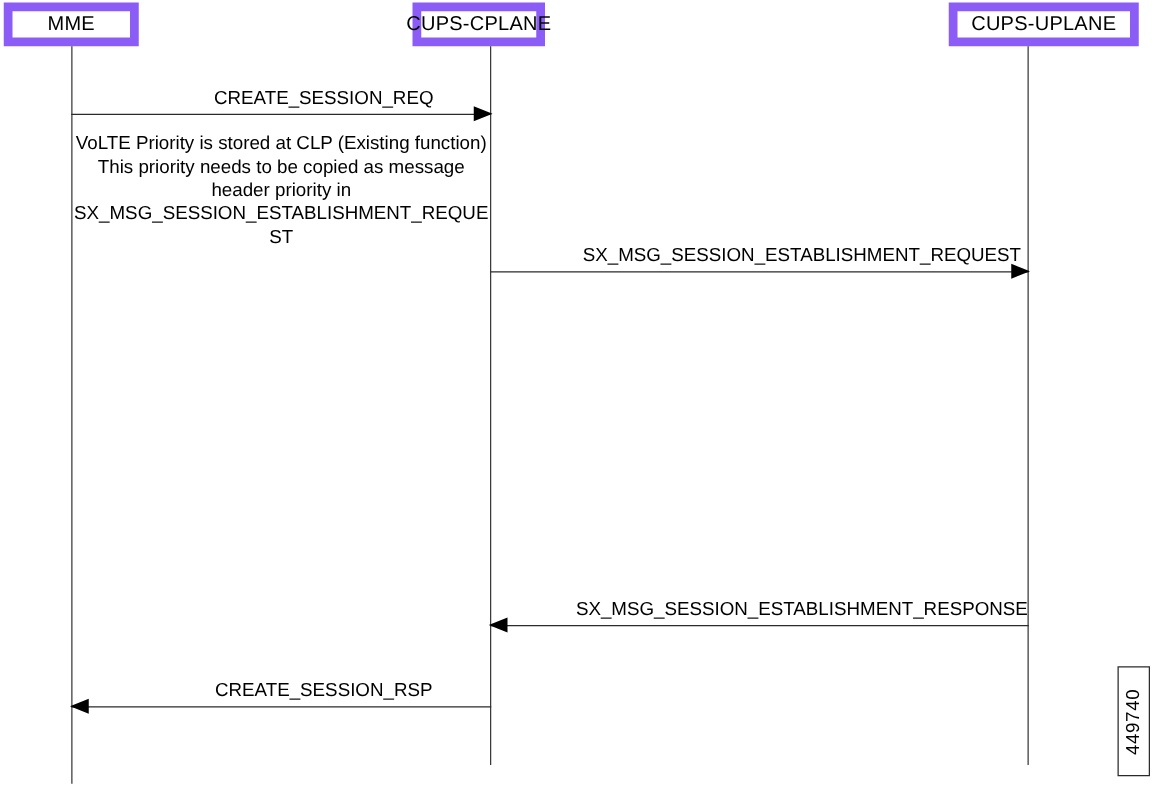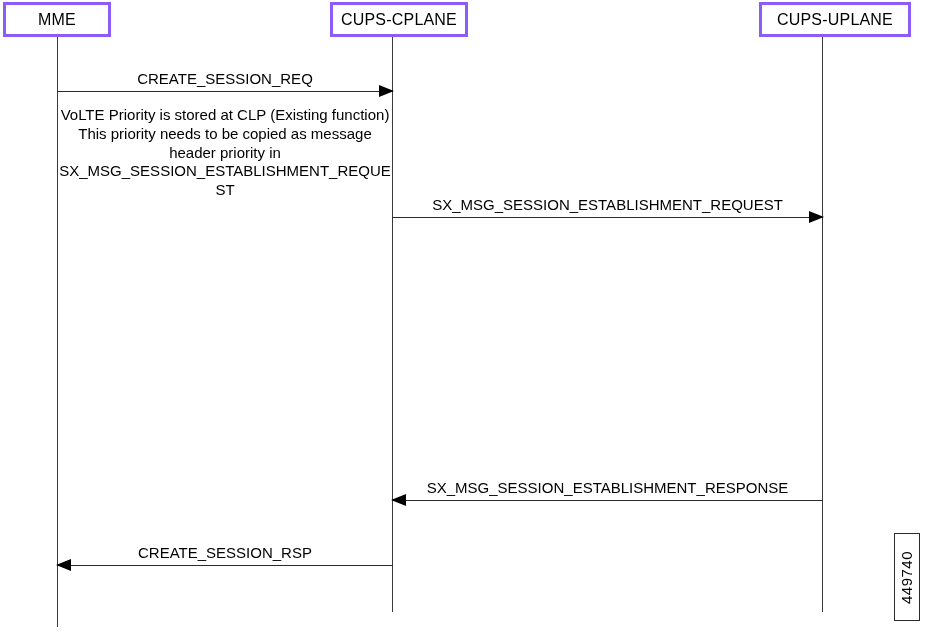--- a/index.html
+++ b/index.html
@@ -16,21 +16,21 @@
     width: 928px;
     height: 632px;
     background: #ffffff;
     overflow: hidden;
   }
 
   
   .participant-box {
     position: absolute;
     box-sizing: border-box;
-    border: 3px solid #8b5cf6;
+    border: 7px solid #8b5cf6;
     background: #ffffff;
     display: flex;
     align-items: center;
     justify-content: center;
     font-size: 16px;
     line-height: 1;
     letter-spacing: 0.2px;
     color: #000000;
     white-space: nowrap;
   }
@@ -74,20 +74,21 @@
   .message .msg-label {
     position: absolute;
     bottom: 4px;
     left: 0;
     width: 100%;
     text-align: center;
     font-size: 15px;
     line-height: 1.15;
     white-space: nowrap;
     color: #000000;
+    padding-left: 34px;
   }
 
   
   .note {
     position: absolute;
     text-align: center;
     font-size: 15px;
     line-height: 1.25;
     color: #000000;
     white-space: pre-line;
@@ -117,21 +118,21 @@
 </style>
 </head>
 <body>
 
 <div id="canvas">
 
   <div class="participant-box" style="left:3px; top:2px; width:108px; height:35px;">
     <span>MME</span>
   </div>
 
-  <div class="participant-box" style="left:330px; top:2px; width:138px; height:35px;">
+  <div class="participant-box" style="left:330px; top:2px; width:106px; height:35px;">
     <span>CUPS-CPLANE</span>
   </div>
 
   <div class="participant-box" style="left:759px; top:2px; width:152px; height:35px;">
     <span>CUPS-UPLANE</span>
   </div>
 
   <div class="lifeline" style="left:57px; top:37px; height:590px;"></div>
 
   <div class="lifeline" style="left:392px; top:37px; height:575px;"></div>

